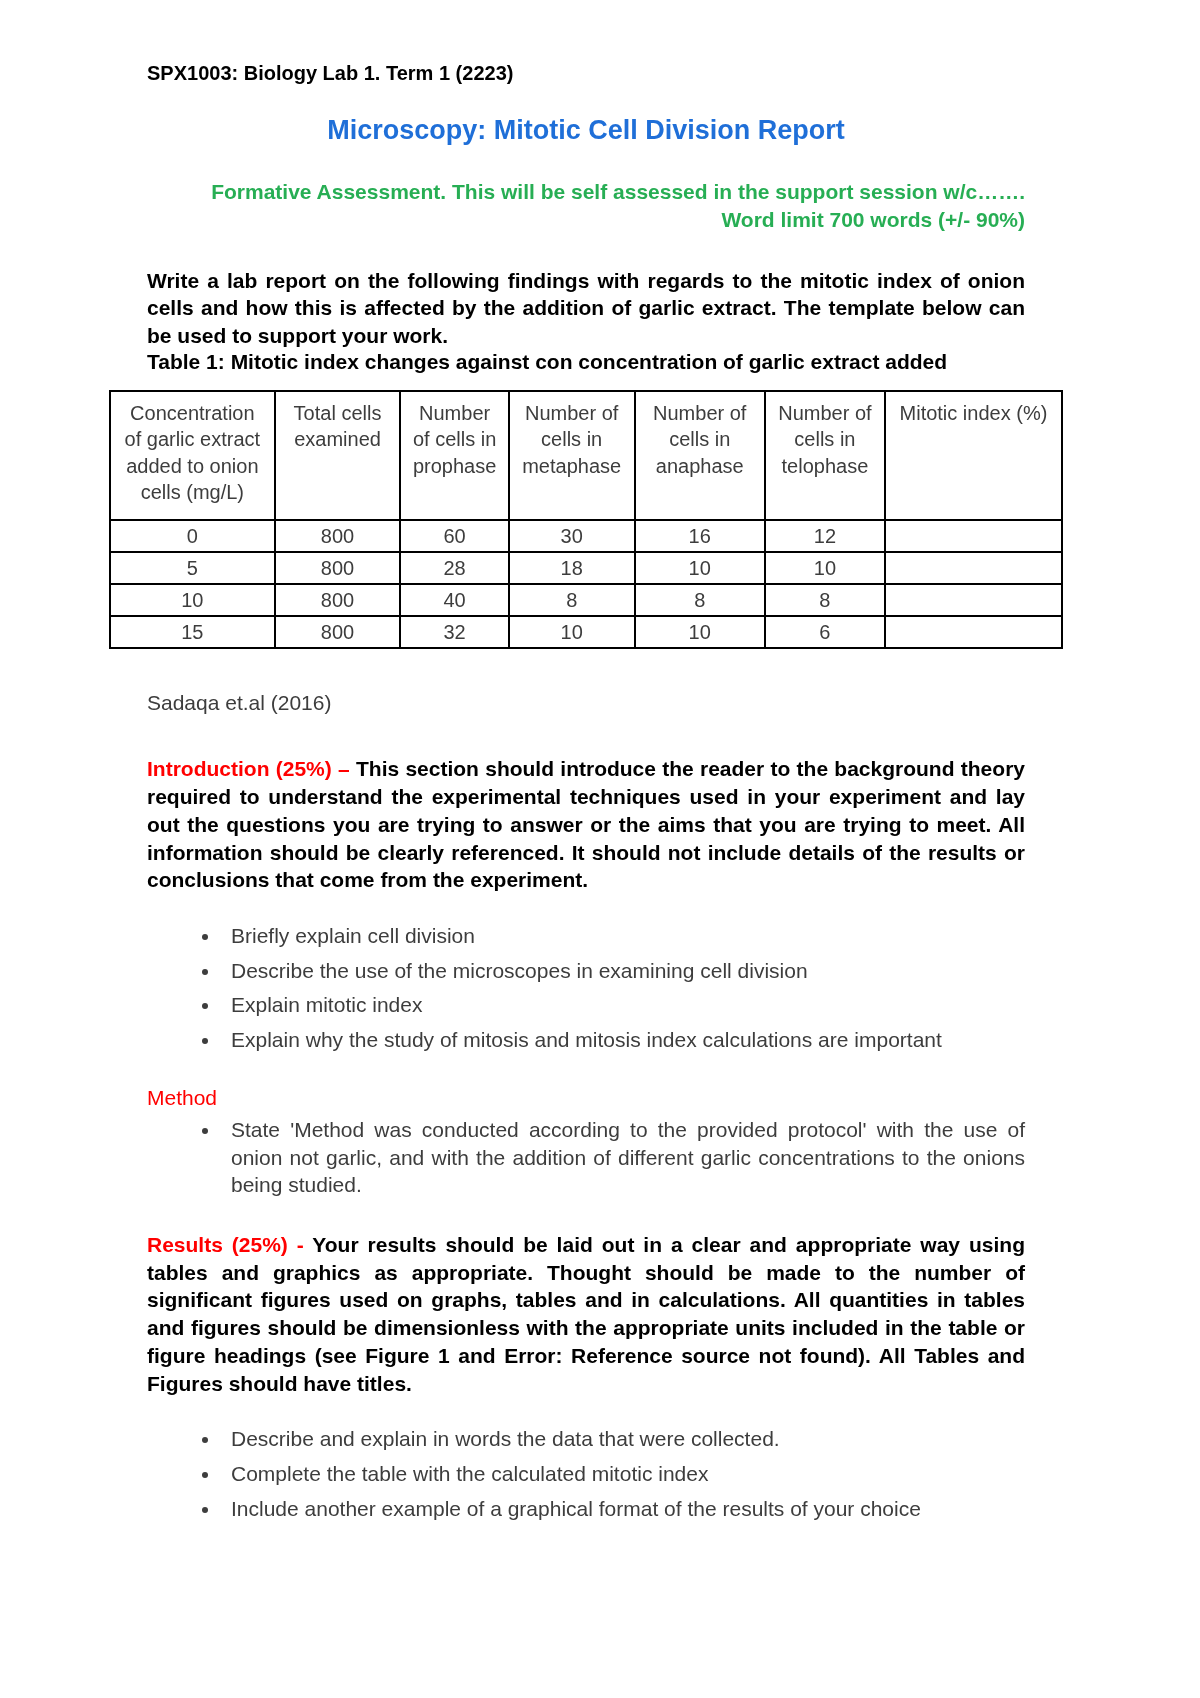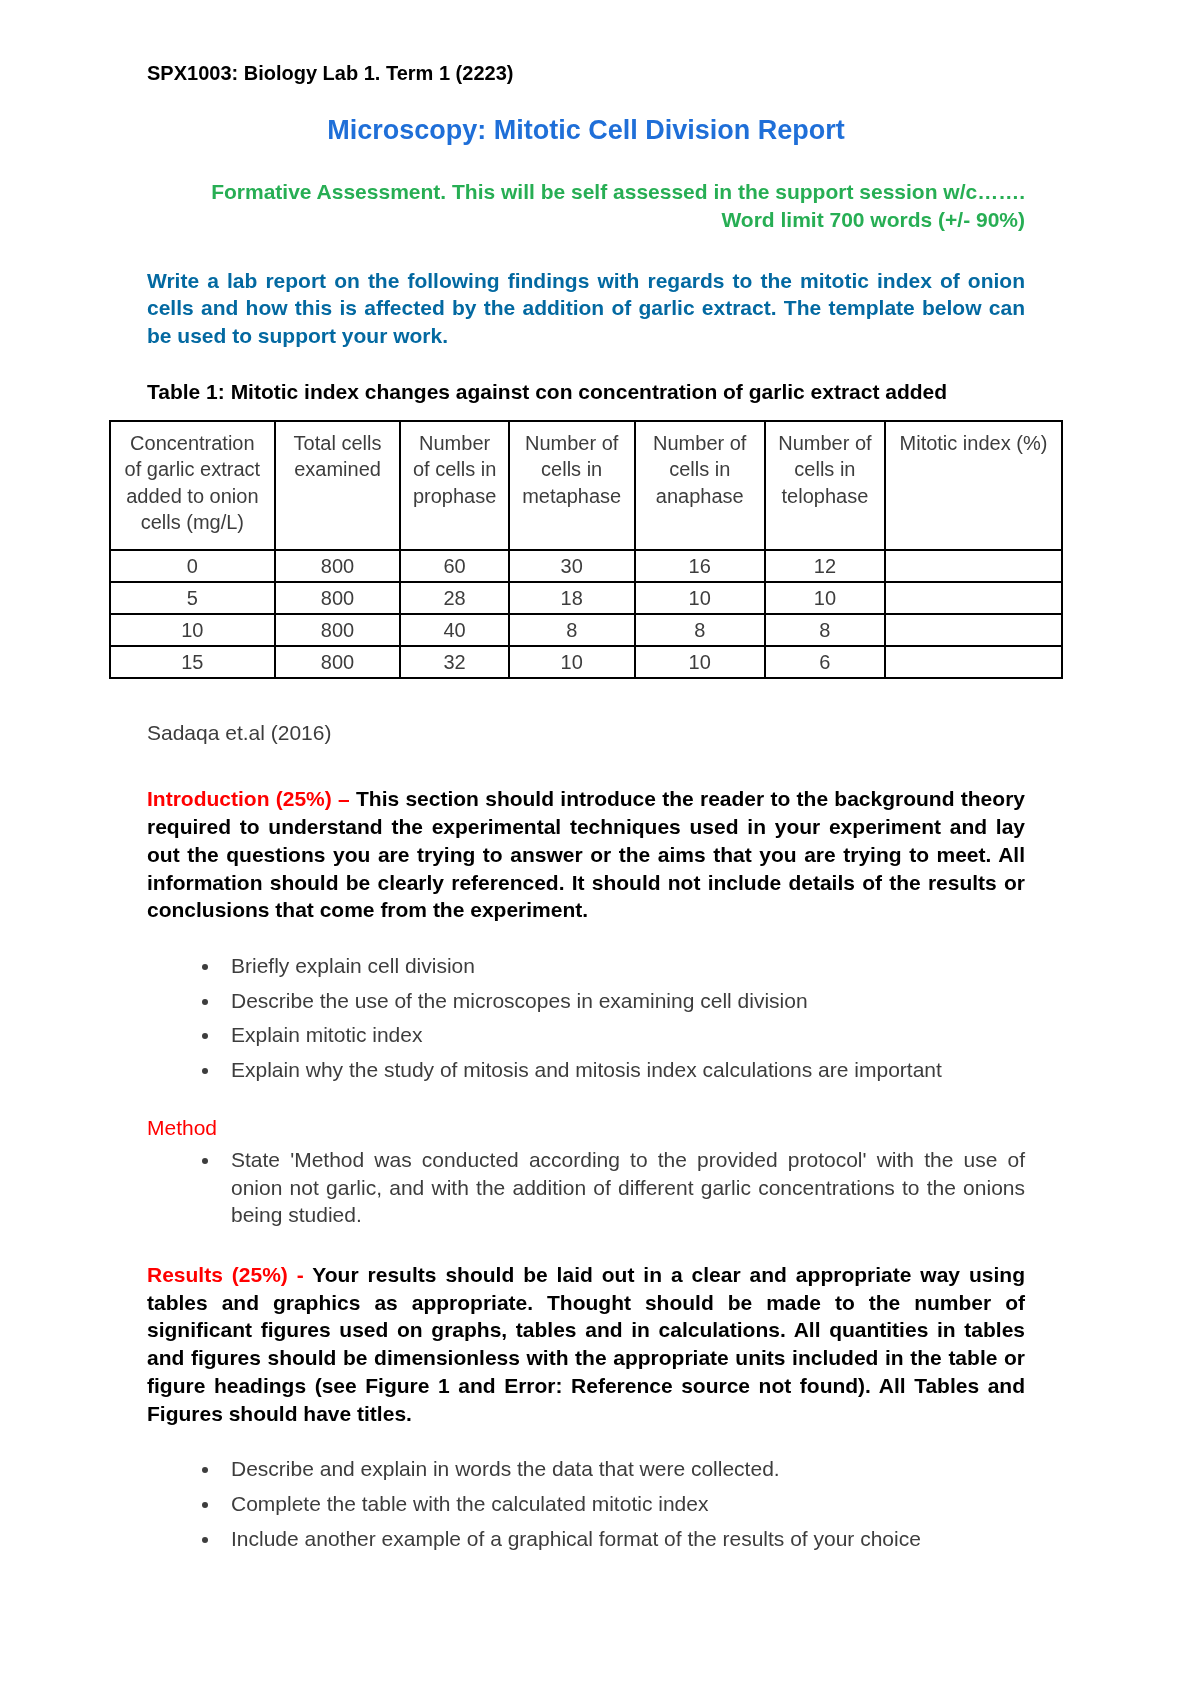--- a/index.html
+++ b/index.html
@@ -36,22 +36,21 @@
     color: var(--assessment-green, #27AE54);
     text-align: right;
     line-height: 1.35;
     margin-bottom: 32px;
   }
   .para {
     font-size: 21px;
     font-weight: bold;
     line-height: 1.32;
     text-align: justify;
-    margin-bottom: 30px;
-    color: #0369a1;
+    color: #000000;
   }
   .table-caption {
     font-size: 21px;
     font-weight: bold;
     margin-bottom: 16px;
     color: #000;
   }
   table.data-table {
     border-collapse: collapse;
     table-layout: fixed;

